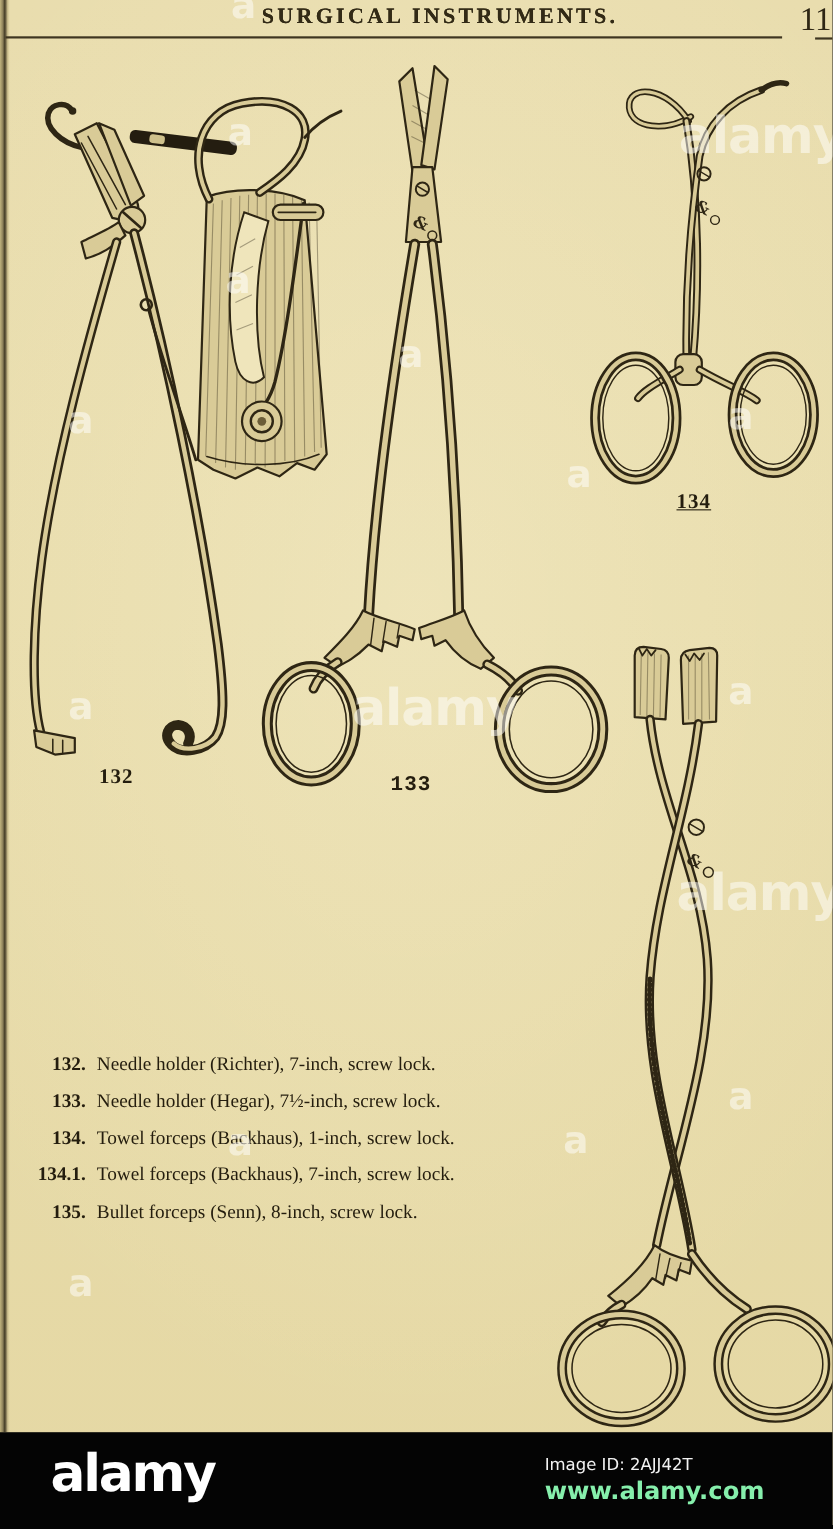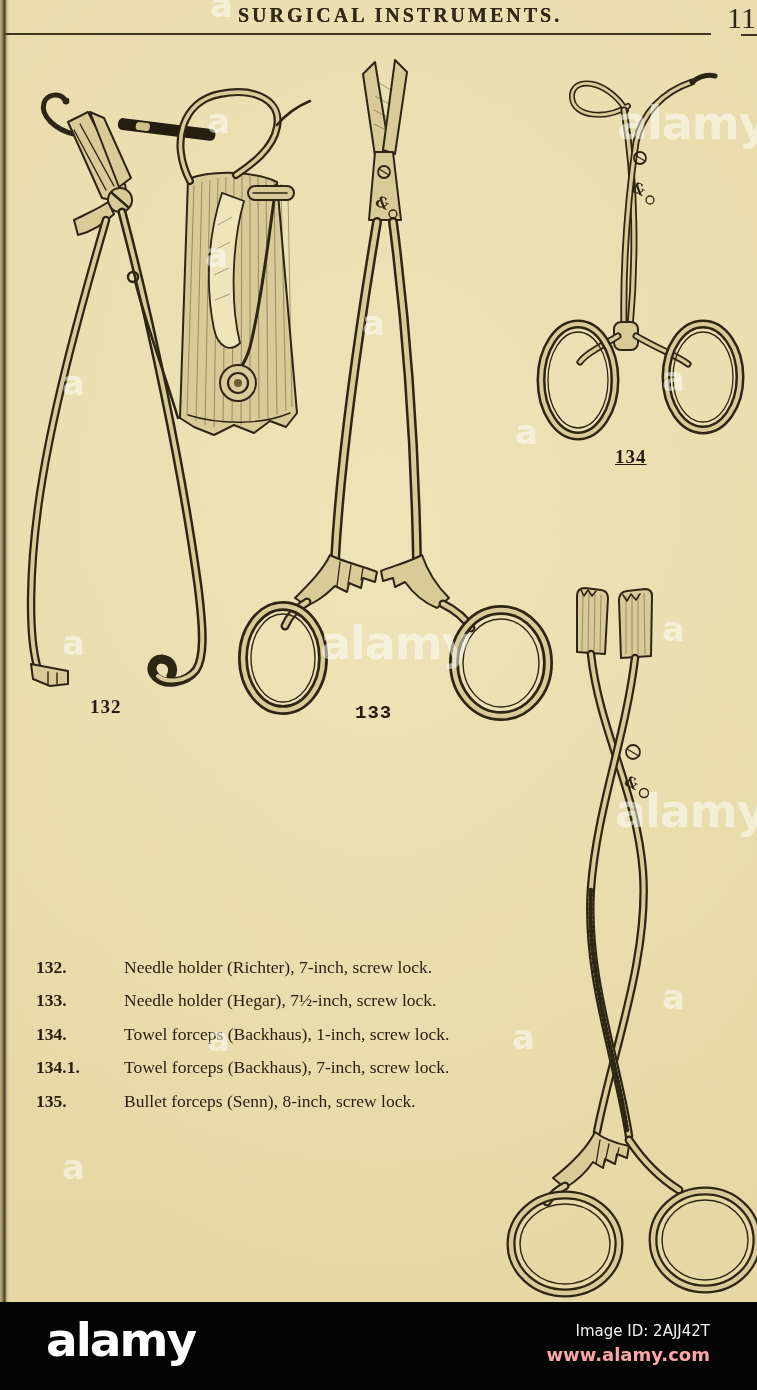--- a/index.html
+++ b/index.html
@@ -26,35 +26,35 @@
   }
   .rule{position:absolute;height:2px;background:#3e3520;}
   .rule-main{left:5px;top:33px;width:706px;}
   .rule-right{left:741px;top:34px;width:16px;}
   .fig{position:absolute;}
   .fig-label{
     position:absolute;font-weight:bold;font-size:19px;letter-spacing:1px;color:#241d0e;
   }
   .captions{position:absolute;left:0;top:951px;width:560px;}
   .cap-row{display:flex;line-height:33.4px;font-size:17.5px;color:#241d0e;}
-  .cap-num{width:78px;text-align:left;font-weight:bold;flex:none;margin-left:36px;}
+  .cap-num{width:78px;text-align:right;font-weight:bold;flex:none;}
   .cap-text{margin-left:10px;white-space:nowrap;}
   
   .wm{position:absolute;color:rgba(255,255,255,0.5);font-family:"DejaVu Sans", sans-serif;font-weight:bold;pointer-events:none;}
   .wm-a{font-size:34px;line-height:1;}
   .wm-brand{font-size:46px;line-height:1;letter-spacing:-1px;}
   
   .footer-bar{position:absolute;left:0;top:1302px;width:757px;height:88px;background:#040404;}
   .footer-logo{
     position:absolute;left:46px;top:14px;color:#fff;
     font-family:"DejaVu Sans", sans-serif;font-weight:bold;font-size:47px;letter-spacing:-2px;line-height:1;
   }
-  .footer-meta{position:absolute;right:47px;top:20px;text-align:right;color:#f2f2f2;font-family:"DejaVu Sans", sans-serif;}
+  .footer-meta{position:absolute;right:62px;top:20px;color:#f2f2f2;font-family:"DejaVu Sans", sans-serif;}
   .footer-id{font-size:15px;}
-  .footer-site{font-size:18px;font-weight:bold;margin-top:4px;color:#fca5a5;}
+  .footer-site{font-size:22px;font-weight:bold;margin-top:4px;color:#86efac;}
   
   svg{display:block;overflow:visible;}
   .ink{stroke:#2e2614;fill:none;stroke-linecap:round;stroke-linejoin:round;}
   .core{stroke:#d9cb97;fill:none;stroke-linecap:round;stroke-linejoin:round;}
   .fillbody{fill:#d9cb97;stroke:#2e2614;stroke-width:2;stroke-linejoin:round;}
   .filllight{fill:#efe5bb;stroke:#2e2614;stroke-width:1.8;}
   .hatch{stroke:rgba(46,38,20,0.38);stroke-width:1;fill:none;}
   .stamp-text{font-family:"DejaVu Serif", serif;font-size:15px;fill:#2e2614;font-weight:bold;}
 </style>
 </head>

